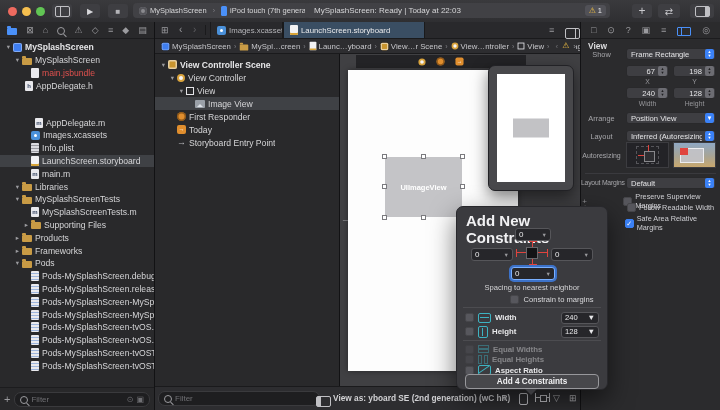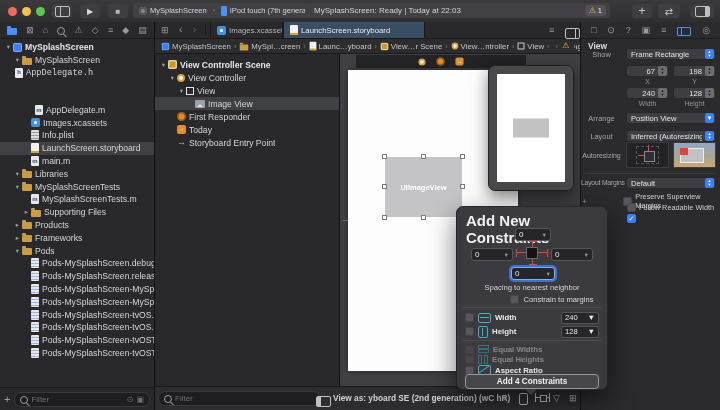--- a/index.html
+++ b/index.html
@@ -224,21 +224,26 @@
         <div class="trow" style="padding-left: 4px;">
           <span class="disc">▾</span>
           <span class="ic ic-project"></span>
           <span class="lbl b">MySplashScreen</span>
         </div>
         <div class="trow" style="padding-left: 13px;">
           <span class="disc">▾</span>
           <span class="ic ic-folder"></span>
           <span class="lbl">MySplashScreen</span>
         </div>
-        <div class="trow" style="padding-left: 6px; font-family: Liberation Mono, monospace;">
+        <div class="trow" style="padding-left: 22px;">
+          <span class="disc"></span>
+          <span class="ic ic-doc"></span>
+          <span class="lbl red">main.jsbundle</span>
+        </div>
+        <div class="trow" style="padding-left: 16px;">
           <span class="disc"></span>
           <span class="ic ic-doc-h">h</span>
           <span class="lbl">AppDelegate.h</span>
         </div>
         <div class="trow" style="padding-left: 26px; margin-top: 24px;">
           <span class="disc"></span>
           <span class="ic ic-doc-m">m</span>
           <span class="lbl">AppDelegate.m</span>
         </div>
         <div class="trow" style="padding-left: 22px;">
@@ -596,20 +601,21 @@
           <div class="mrow" style="top: 165px;">
             <span class="plus">+</span>
             <span style="width: 32px;"></span>
             <span class="cb"></span>
             <span style="font-size: 7.3px;">Follow Readable Width</span>
           </div>
           <div class="mrow" style="top: 176px;">
             <span class="plus">+</span>
             <span style="width: 32px;"></span>
             <span class="cb on">✓</span>
+            <span style="font-size: 7.3px;">Safe Area Relative Margins</span>
           </div>
         </div>
     </div>
   </div>
 
   <div class="pop">
     <div class="ptitle">Add New Constraints</div>
 
     <div class="pin" style="left:58px;top:21px;width:36px">
       <span>0</span>

